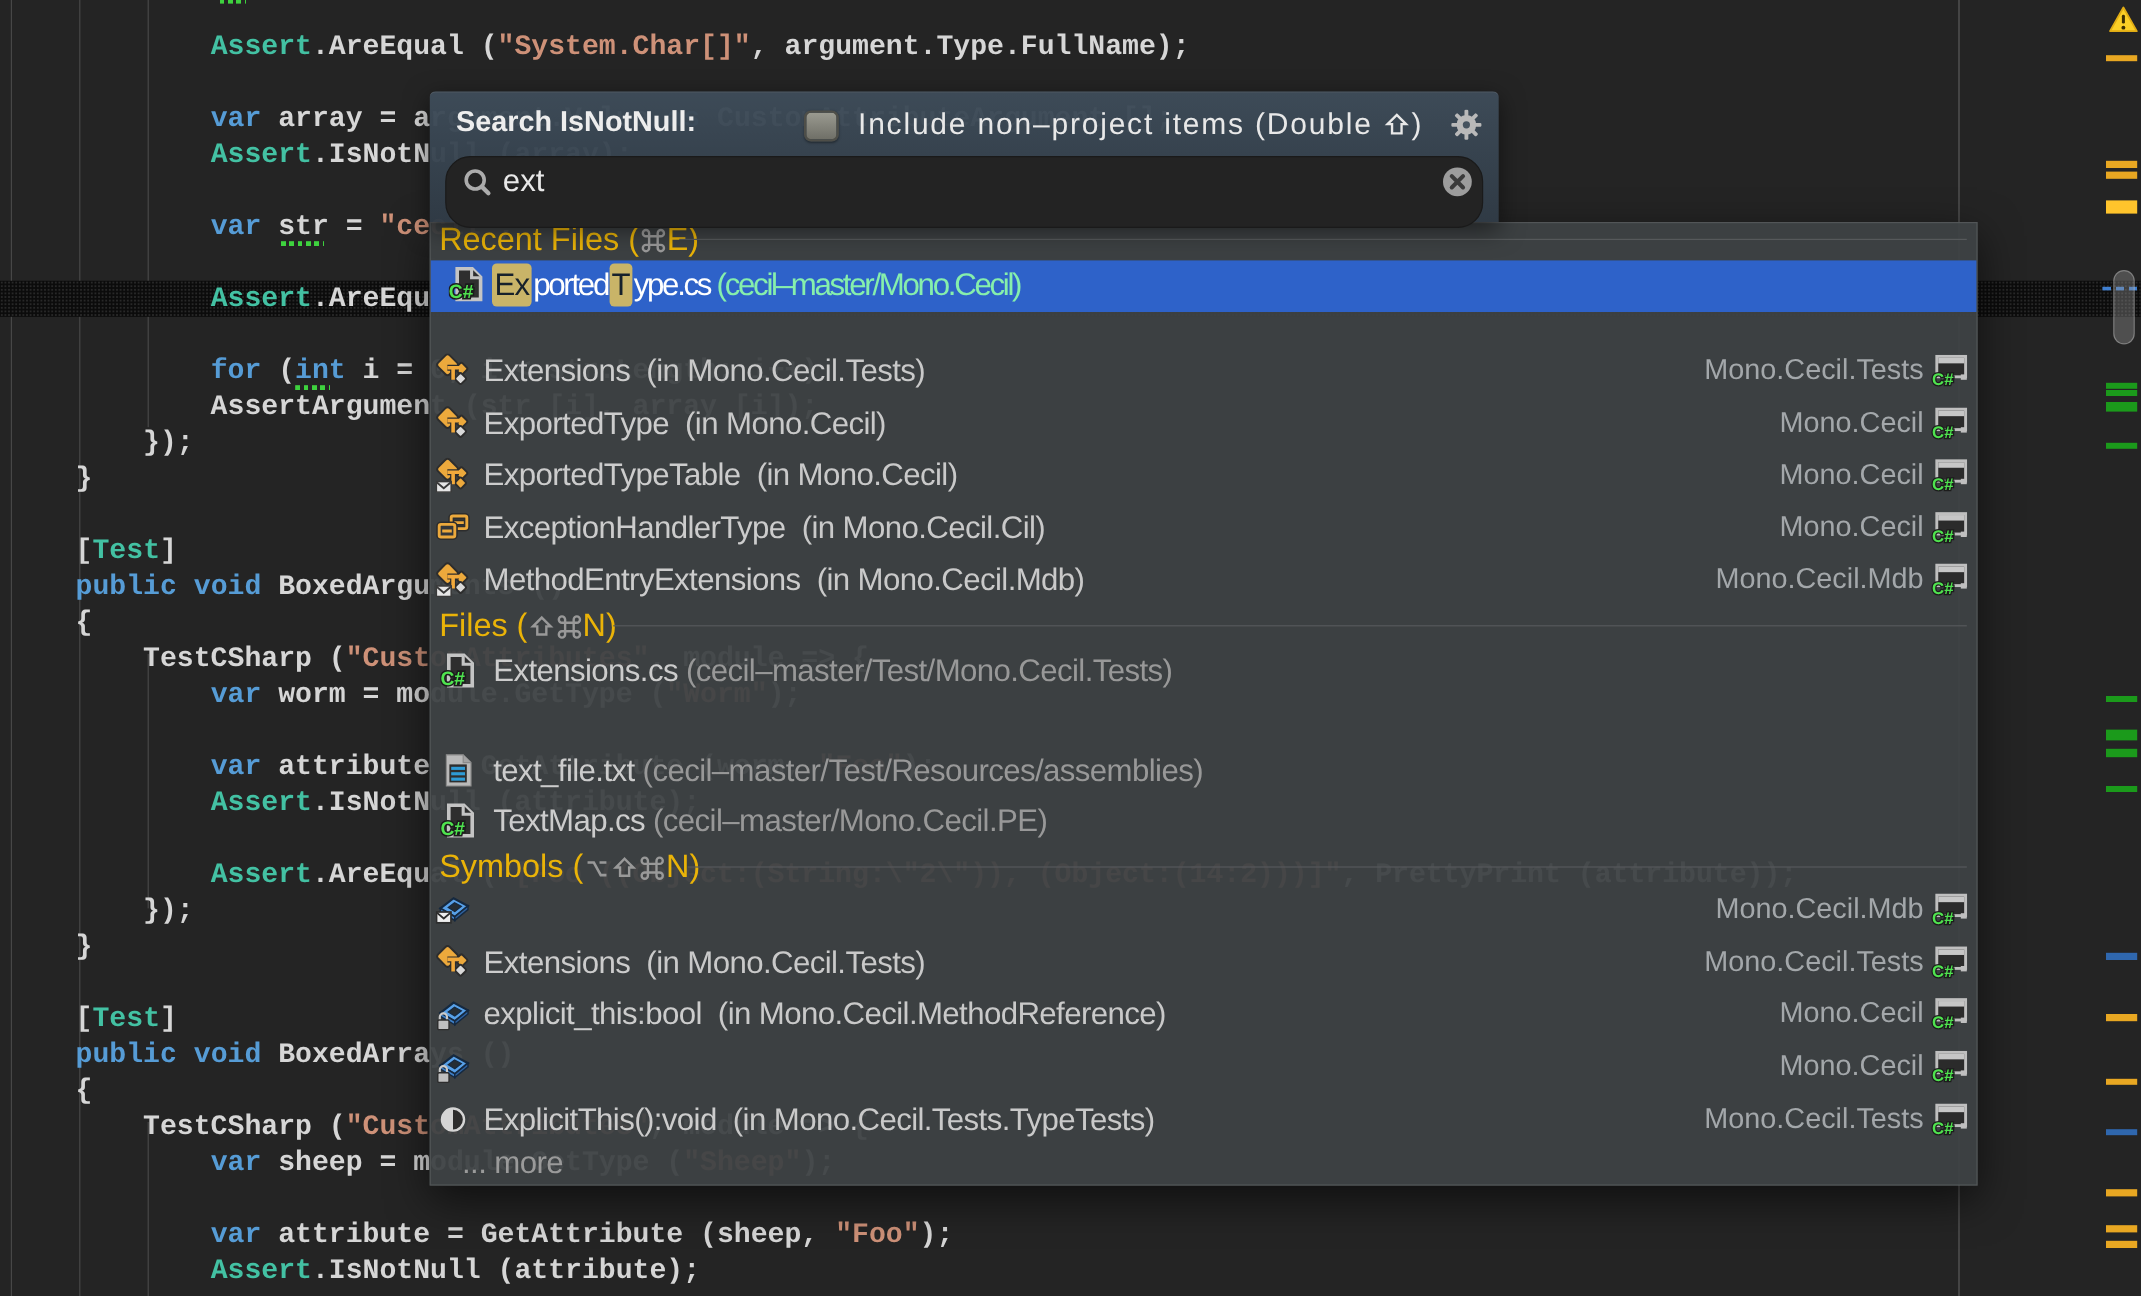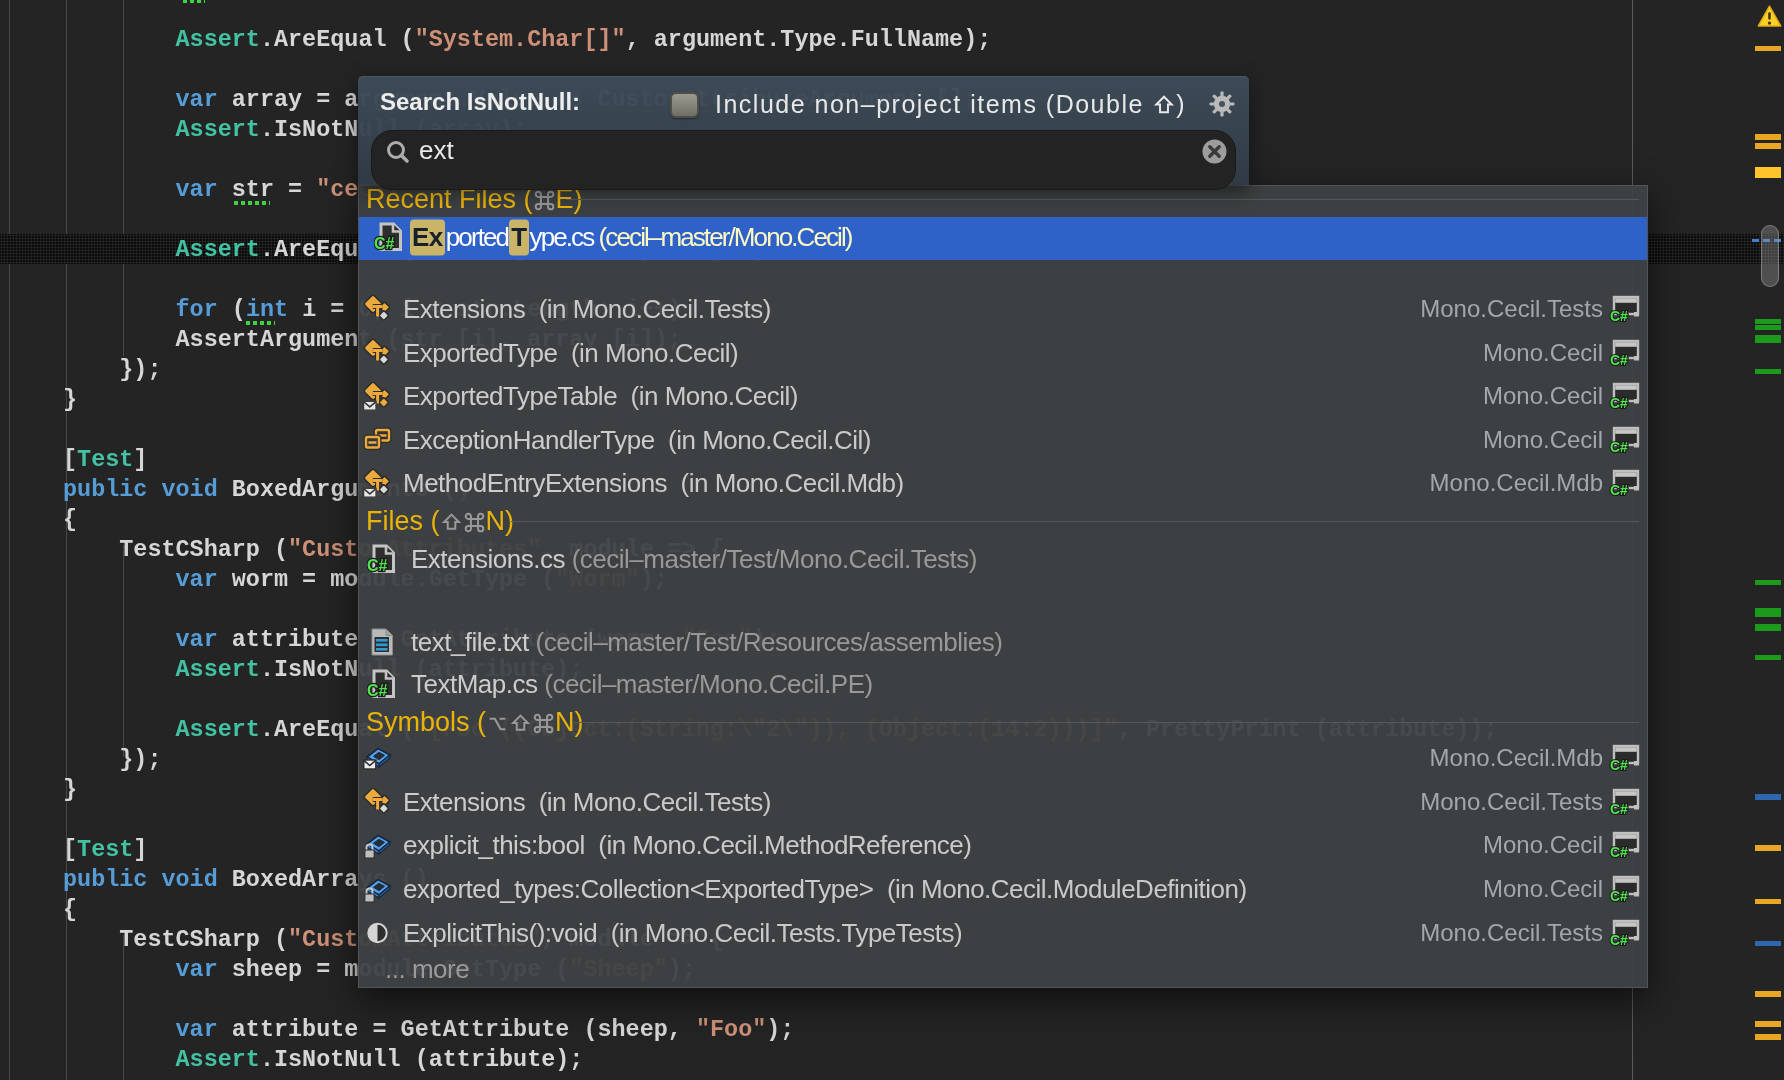--- a/index.html
+++ b/index.html
@@ -20,22 +20,22 @@
 .sl{position:absolute;left:7px;font-size:27px;color:#eab308;white-space:pre}
 .gl{position:relative;top:2.5px;margin:0 1px}
 .rule{position:absolute;right:8px;top:13px;height:1px;background:#56595b}
 .row{position:absolute;left:0;width:100%}
 .selrow{background:#2E62C9}
 .ic{position:absolute;top:calc(50% - 2px);transform:translateY(-50%);line-height:0}
 .tx{position:absolute;top:calc(50% - 2px);transform:translateY(-50%);font-size:26px;letter-spacing:-0.5px;color:#CCCCCC;white-space:pre}
 .seltx{color:#FFFFFF;letter-spacing:-1.9px}
 .sub{color:#C9C9C9}
 .pth{color:#989898}
-.selsub{color:#fef9c3}
-.hl{font-weight:bold;background:#C9B468;color:#17212b;border-radius:4px;margin:0 1px;padding:2px 2px 4px;letter-spacing:-0.5px}
+.selsub{color:#86efac}
+.hl{font-weight:normal;background:#C9B468;color:#17212b;border-radius:4px;margin:0 1px;padding:2px 2px 4px;letter-spacing:-0.5px}
 .rt{position:absolute;right:44px;top:calc(50% - 2px);transform:translateY(-50%);font-size:24px;color:#A3A7AA}
 .ri{position:absolute;right:6px;top:calc(50% - 2px);transform:translateY(-50%);line-height:0}
 #headpop{position:absolute;left:358px;top:76px;width:891px;height:109px;background:linear-gradient(rgba(62,76,89,.97),rgba(48,59,70,.97));border-radius:5px 5px 0 0;box-shadow:0 6px 20px rgba(0,0,0,.5);border-top:1px solid rgba(255,255,255,.14)}
 #setitle{position:absolute;left:22px;top:11px;font-size:24px;font-weight:bold;color:#EDEDED}
 #secb{position:absolute;left:312px;top:15px;width:29px;height:26px;border-radius:6px;background:linear-gradient(#9a9a90,#6f6f67);border:2px solid #4e4e48;box-shadow:0 1px 2px rgba(0,0,0,.4)}
 #selabel{position:absolute;left:357px;top:13px;font-size:25px;letter-spacing:1.5px;color:#E8E8E8}
 #segear{position:absolute;left:851px;top:14px;line-height:0}
 #sefield{position:absolute;left:13px;top:53px;width:865px;height:60px;border-radius:21px;background:#232323;border:1px solid #1a1a1a}
 #sefield svg.mag{position:absolute;left:12px;top:7px}
 #setext{position:absolute;left:47px;top:4px;font-size:26px;color:#E8E8E8}
@@ -330,21 +330,20 @@
       </div>
 <div class="row" style="top:684px;height:42px">
         <span class="ic" style="left:4px"><svg width="29" height="29" viewBox="0 0 29 29">
             <polygon points="4,13.5 15,5 27,11.5 16,20.5" fill="#57A0E8" stroke="#16293f" stroke-width="1.8"></polygon>
             <polygon points="10.5,12.8 15.8,8.8 21.5,11.8 16,16.2" fill="#262d33" stroke="#16293f" stroke-width="1"></polygon>
             <path d="M4 13.5 L4 16.5 L16 23.5 L16 20.5 Z" fill="#3E7FC6" stroke="#16293f" stroke-width="1.2"></path>
             <path d="M16 20.5 L16 23.5 L27 14.5 L27 11.5 Z" fill="#2E62A0" stroke="#16293f" stroke-width="1.2"></path>
             <path d="M3.5 19.5 v-2.5 a3 3 0 0 1 6 0 v2.5" fill="none" stroke="#C9C9C9" stroke-width="1.8"></path>
             <rect x="1.8" y="19.5" width="9.4" height="8" rx="1" fill="#BFBFBF" stroke="#2d2d2d" stroke-width="1.2"></rect>
           </svg></span>
-        <span class="tx" style="left:44px">exported_types:Collection&lt;ExportedType&gt;<span class="sub">&nbsp;&nbsp;(in Mono.Cecil.ModuleDefinition)</span></span>
         <span class="rt">Mono.Cecil</span>
         <span class="ri"><svg width="34" height="28" viewBox="0 0 34 28">
             <rect x="7" y="2" width="24" height="17" fill="#2b2b2b" stroke="#BFBFBF" stroke-width="2.4"></rect>
             <rect x="8.2" y="3.2" width="21.6" height="4.6" fill="#C6C6C6"></rect>
             <rect x="27" y="17" width="5" height="4.5" fill="#BFBFBF"></rect>
             <text x="3" y="26" font-family="Liberation Sans" font-weight="bold" font-size="14" fill="#4FE34F" stroke="#1c1c1c" stroke-width="2.2" paint-order="stroke">C#</text>
           </svg></span>
       </div>
 <div class="row" style="top:728px;height:42px">
         <span class="ic" style="left:4px"><svg width="29" height="29" viewBox="0 0 29 29">

